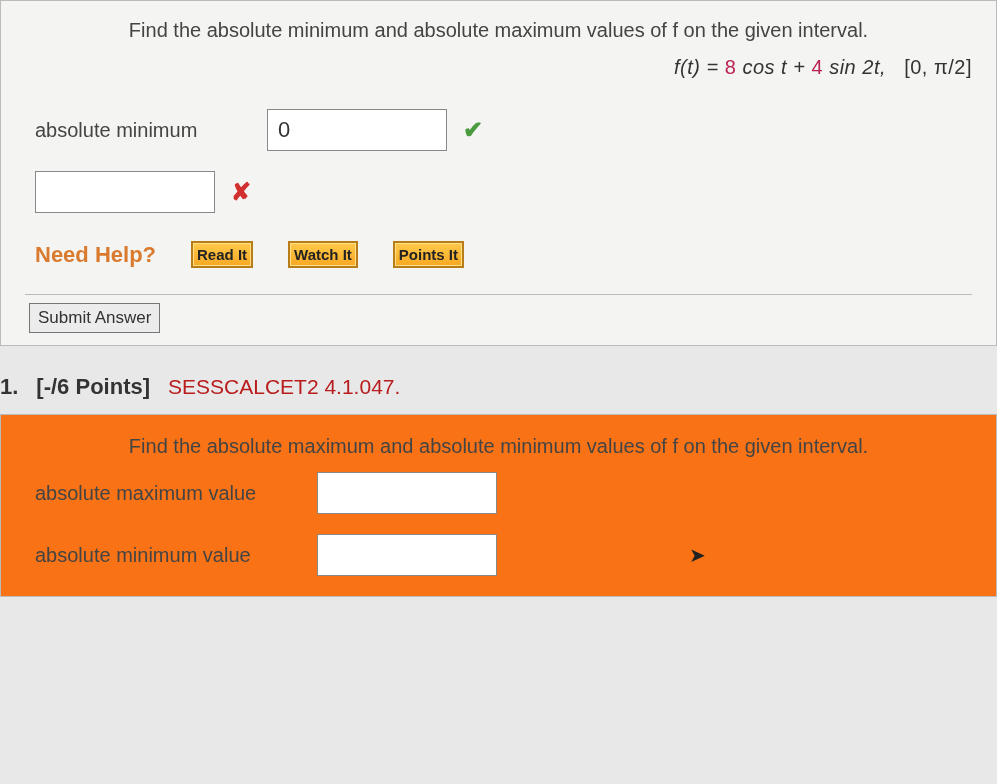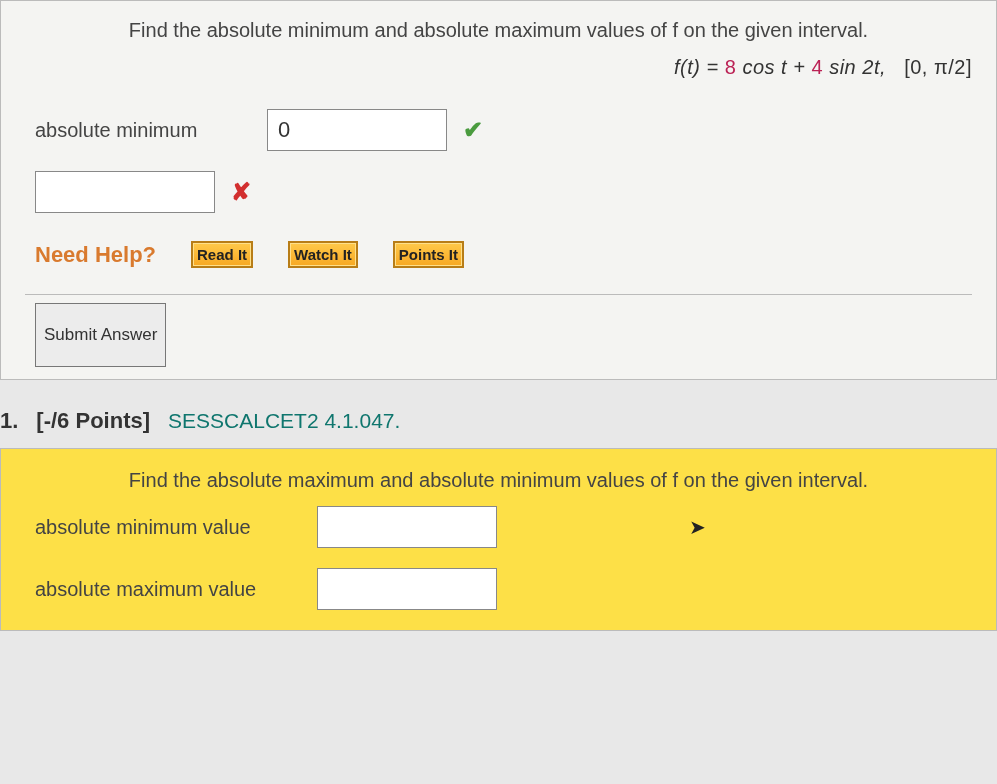--- a/index.html
+++ b/index.html
@@ -78,26 +78,26 @@
     box-shadow: inset 0 0 0 1px #ffe08a;
     margin-left: 26px;
   }
   .submit-row {
     border-top: 1px solid #bbb;
     padding: 8px 0 12px 0;
   }
   .submit-btn {
     background: #ececec;
     border: 1px solid #777;
-    padding: 21px 8px;
+    padding: 4px 8px;
     font-family: inherit;
     font-size: 17px;
     color: #333;
     cursor: pointer;
-    margin-left: 10px;
+    margin-left: 4px;
   }
   .question-header {
     display: flex;
     align-items: center;
     gap: 18px;
     margin: 28px 0 14px 0;
     padding-left: 0;
   }
   .points {
     font-size: 22px;
@@ -108,24 +108,24 @@
     background: #fff;
     border: 2px solid #3a5d8f;
     color: #3a5d8f;
     font-size: 20px;
     padding: 6px 18px;
     cursor: pointer;
     font-family: inherit;
   }
   .source-ref {
     font-size: 21px;
-    color: #0f766e;
+    color: #b91c1c;
   }
   .q2-box {
-    background: #fde047;
+    background: #f97316;
     border: 1px solid #bbb;
     padding: 20px 24px 0 24px;
   }
   .formula2 {
     font-size: 20px;
     font-style: italic;
     color: #333;
     margin: 12px 0 20px 70px;
   }
   sup { font-size: 0.7em; }
@@ -171,22 +171,22 @@
 <div class="question-header">
   <span class="points">1.</span>
   <span class="points">[-/6 Points]</span>
   <span class="source-ref">SESSCALCET2 4.1.047.</span>
 </div>
 
 <div class="q2-box">
   <div class="prompt">Find the absolute maximum and absolute minimum values of f on the given interval.</div>
 
   <div class="answer-row">
+    <span class="answer-label" style="min-width:260px">absolute maximum value</span>
+    <input class="answer-input" value="" style="">
+  </div>
+
+  <div class="answer-row">
     <span class="answer-label" style="min-width:260px">absolute minimum value</span>
     <input class="answer-input" value="" style="">
     <span class="cursor-icon">➤</span>
   </div>
-
-  <div class="answer-row">
-    <span class="answer-label" style="min-width:260px">absolute maximum value</span>
-    <input class="answer-input" value="" style="">
-  </div>
 </div>
 
 </body></html>

